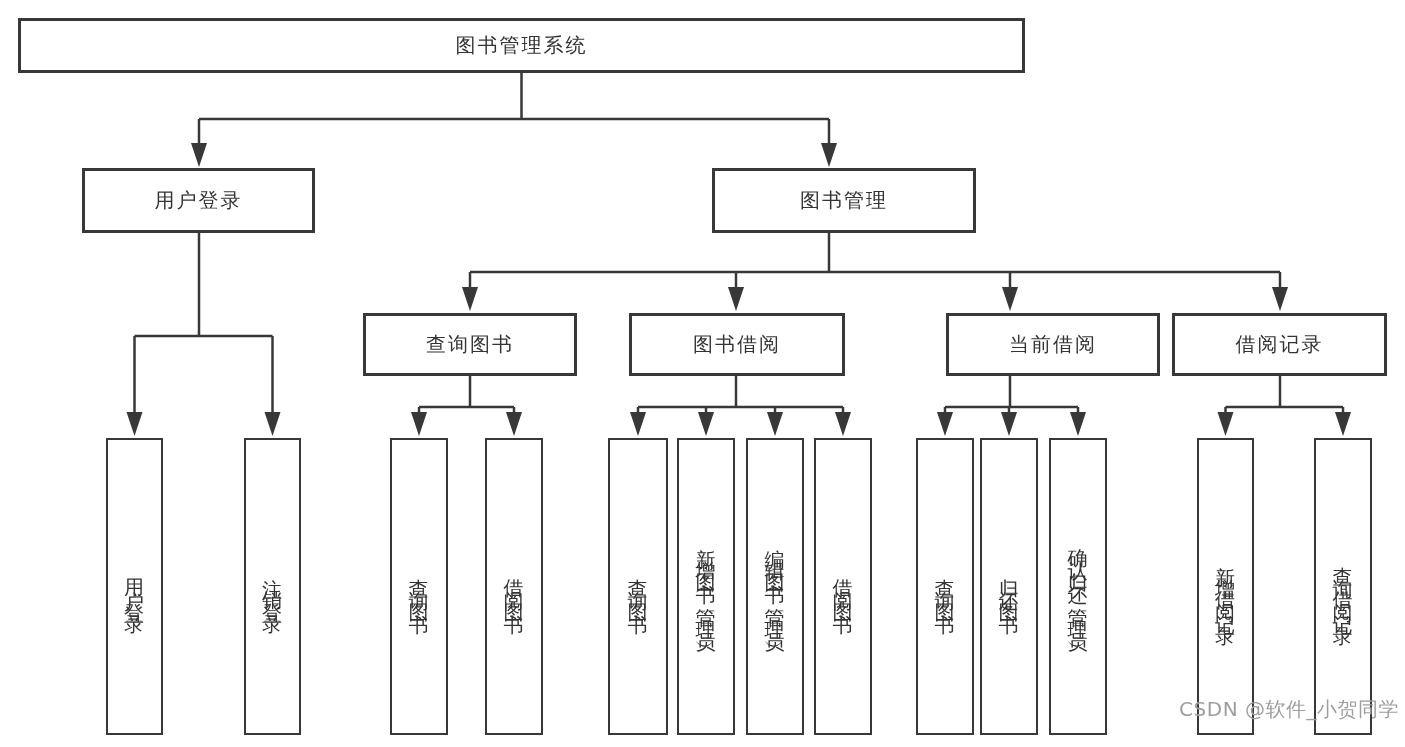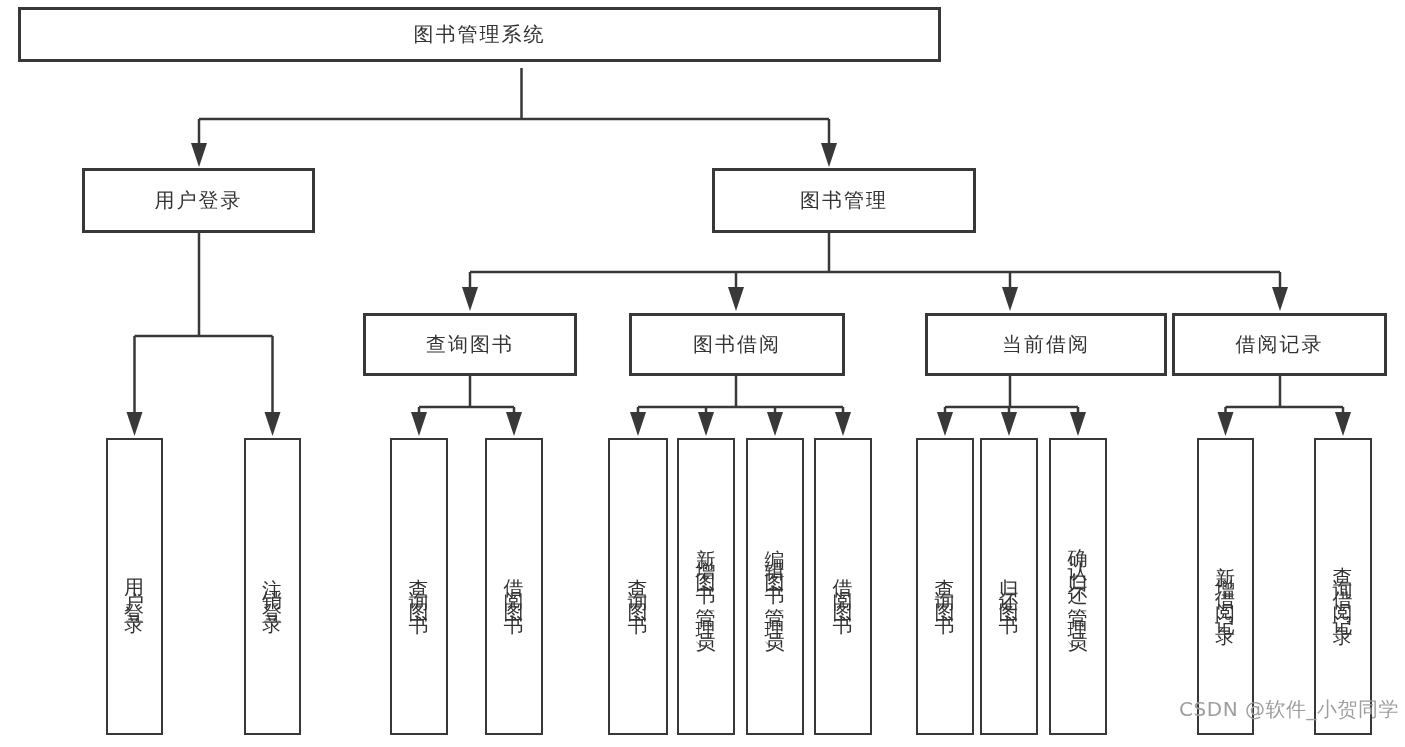--- a/index.html
+++ b/index.html
@@ -77,38 +77,38 @@
         <polygon points="1009,436 1001,412 1017,412" class="arrowhead"></polygon>
         <line x1="1078" y1="407" x2="1078" y2="418" class="arrowline"></line>
         <polygon points="1078,436 1070,412 1086,412" class="arrowhead"></polygon>
         <line x1="1225.5" y1="407" x2="1225.5" y2="418" class="arrowline"></line>
         <polygon points="1225.5,436 1217.5,412 1233.5,412" class="arrowhead"></polygon>
         <line x1="1343" y1="407" x2="1343" y2="418" class="arrowline"></line>
         <polygon points="1343,436 1335,412 1351,412" class="arrowhead"></polygon>
       </g>
   </svg>
 
-  <div class="node hnode" style="left:18px;top:7px;width:923px;height:55px">
+  <div class="node hnode" style="left:18px;top:18px;width:1007px;height:55px">
     <span>图书管理系统</span>
   </div>
 
   <div class="node hnode" style="left:82px;top:168px;width:233px;height:65px">
     <span>用户登录</span>
   </div>
   <div class="node hnode" style="left:712px;top:168px;width:264px;height:65px">
     <span>图书管理</span>
   </div>
 
   <div class="node hnode" style="left:363px;top:313px;width:214px;height:63px">
     <span>查询图书</span>
   </div>
   <div class="node hnode" style="left:629px;top:313px;width:216px;height:63px">
     <span>图书借阅</span>
   </div>
-  <div class="node hnode" style="left:925px;top:313px;width:242px;height:63px">
+  <div class="node hnode" style="left:946px;top:313px;width:214px;height:63px">
     <span>当前借阅</span>
   </div>
   <div class="node hnode" style="left:1172px;top:313px;width:215px;height:63px">
     <span>借阅记录</span>
   </div>
 
   <div class="node vnode" style="left:106px;top:438px;width:57px;height:297px">
     <span>用户登录</span>
   </div>
   <div class="node vnode" style="left:244px;top:438px;width:57px;height:297px">

